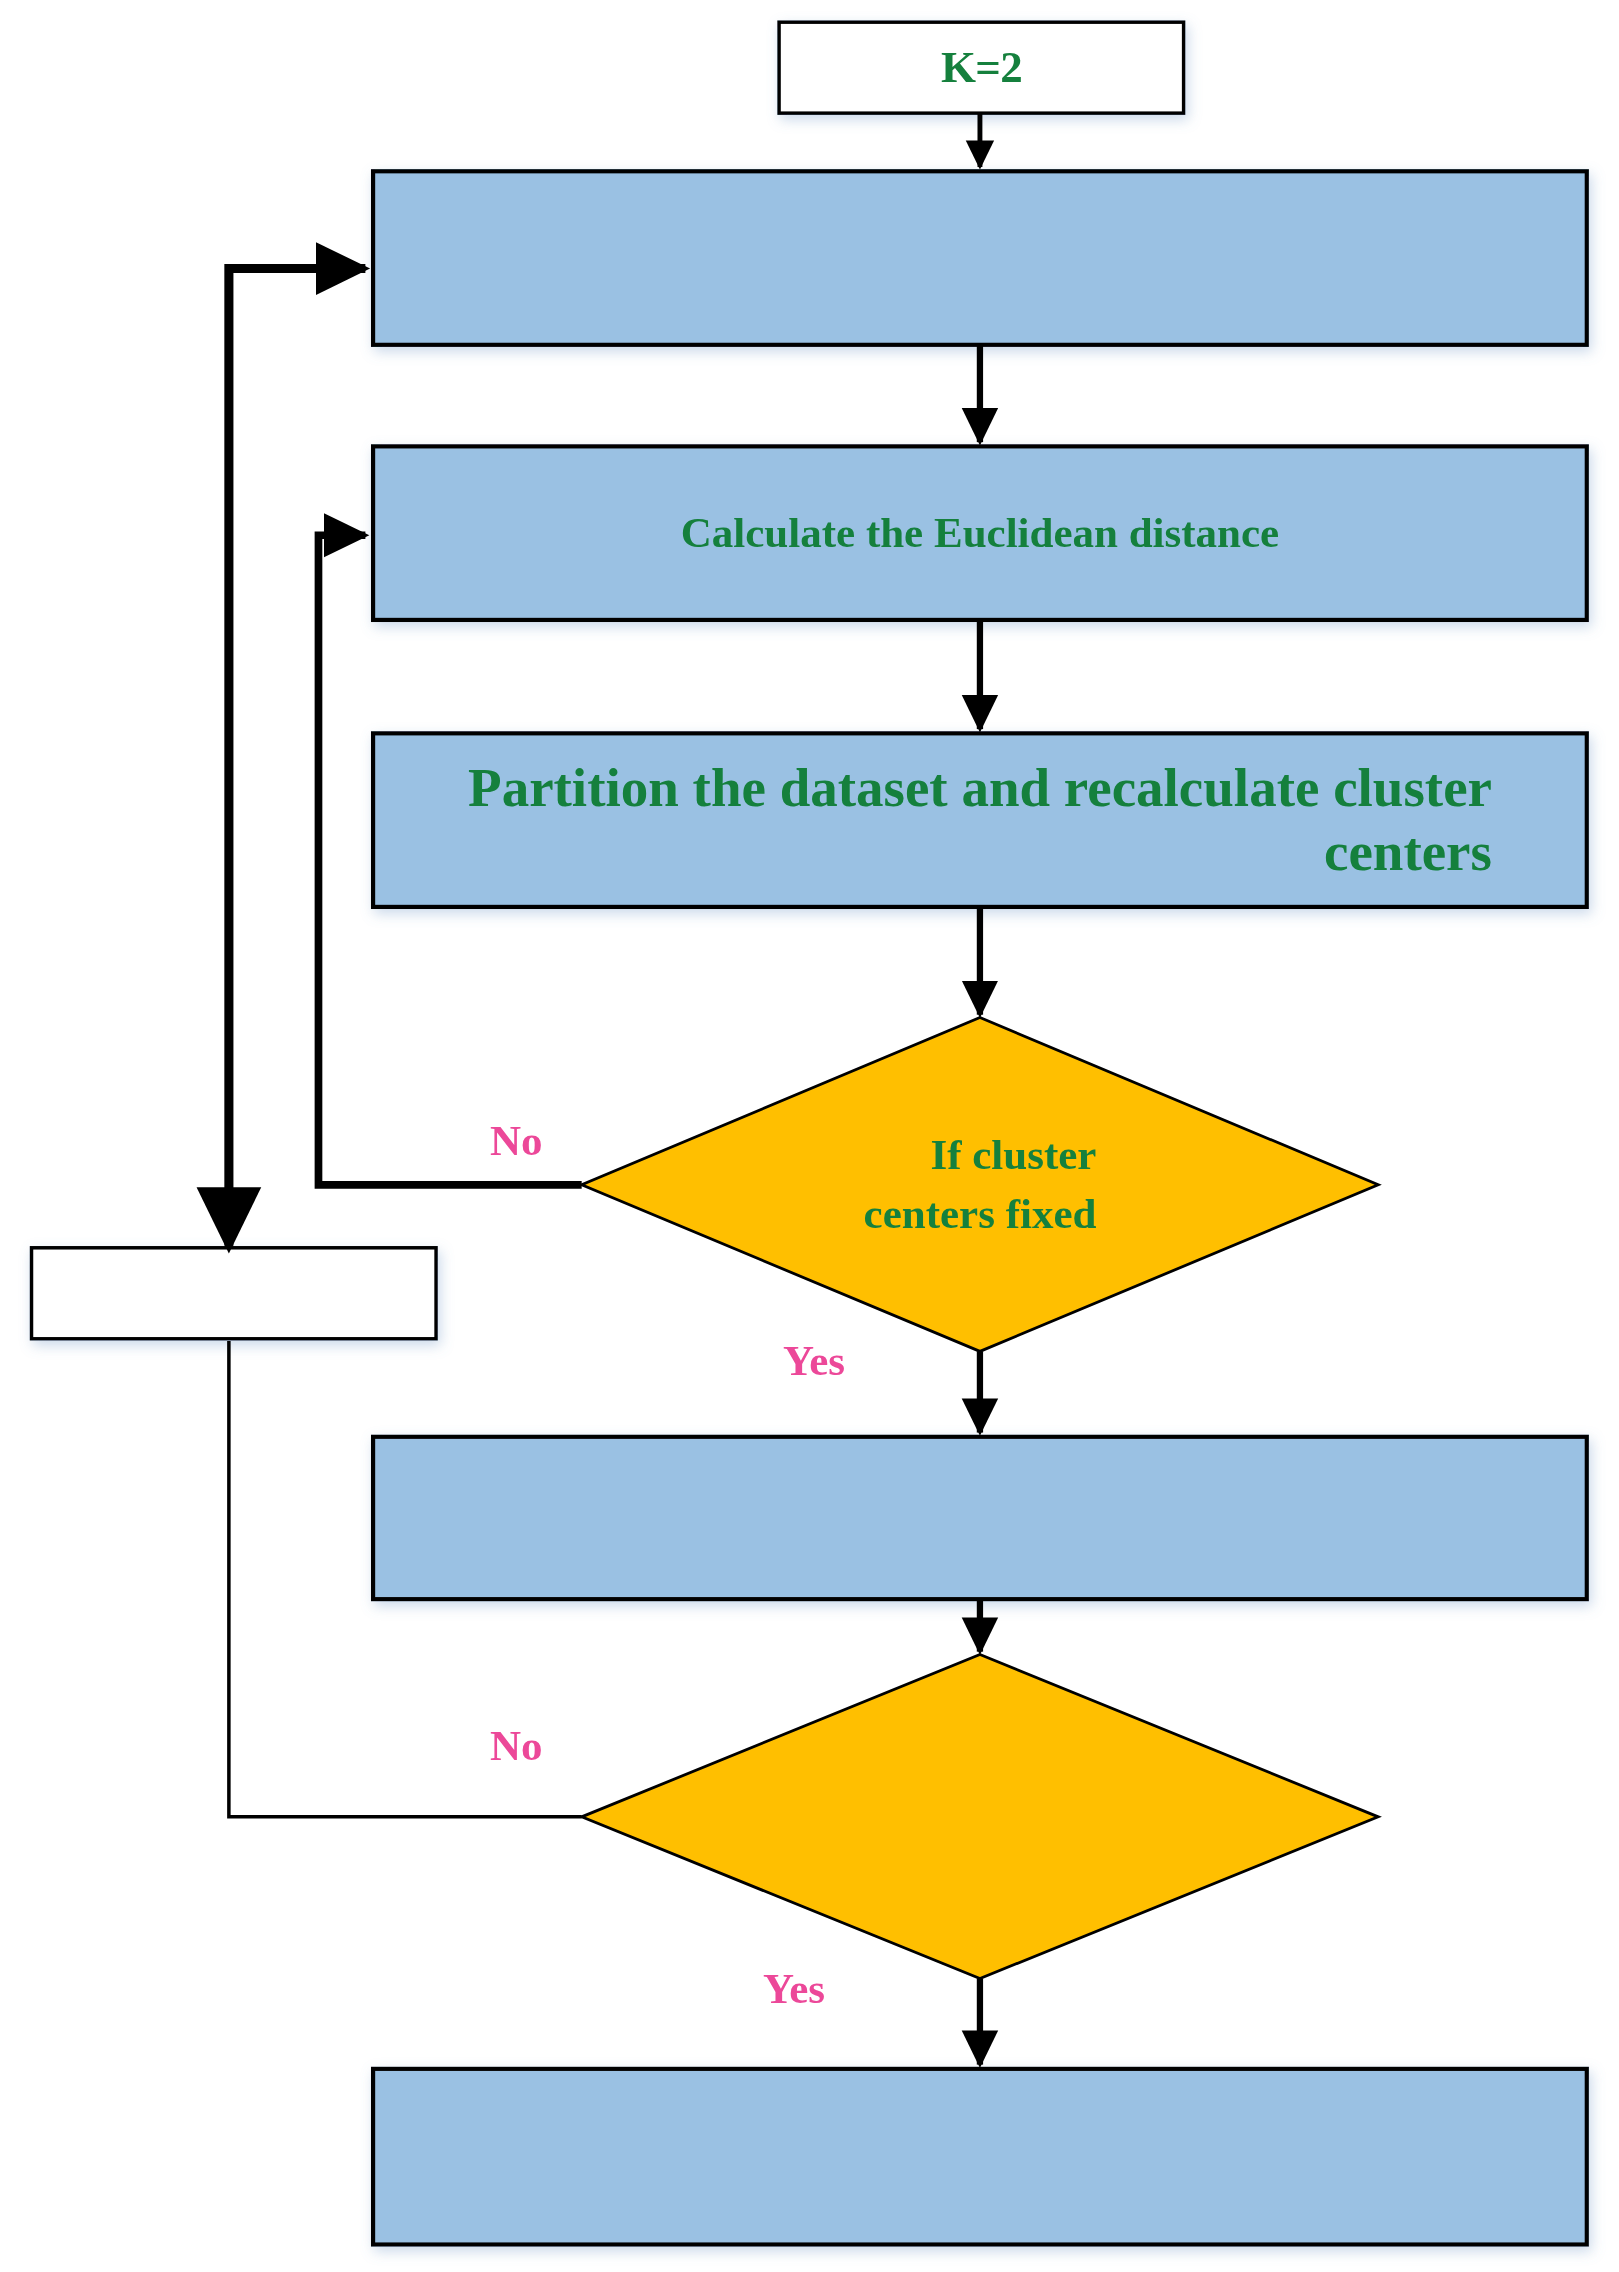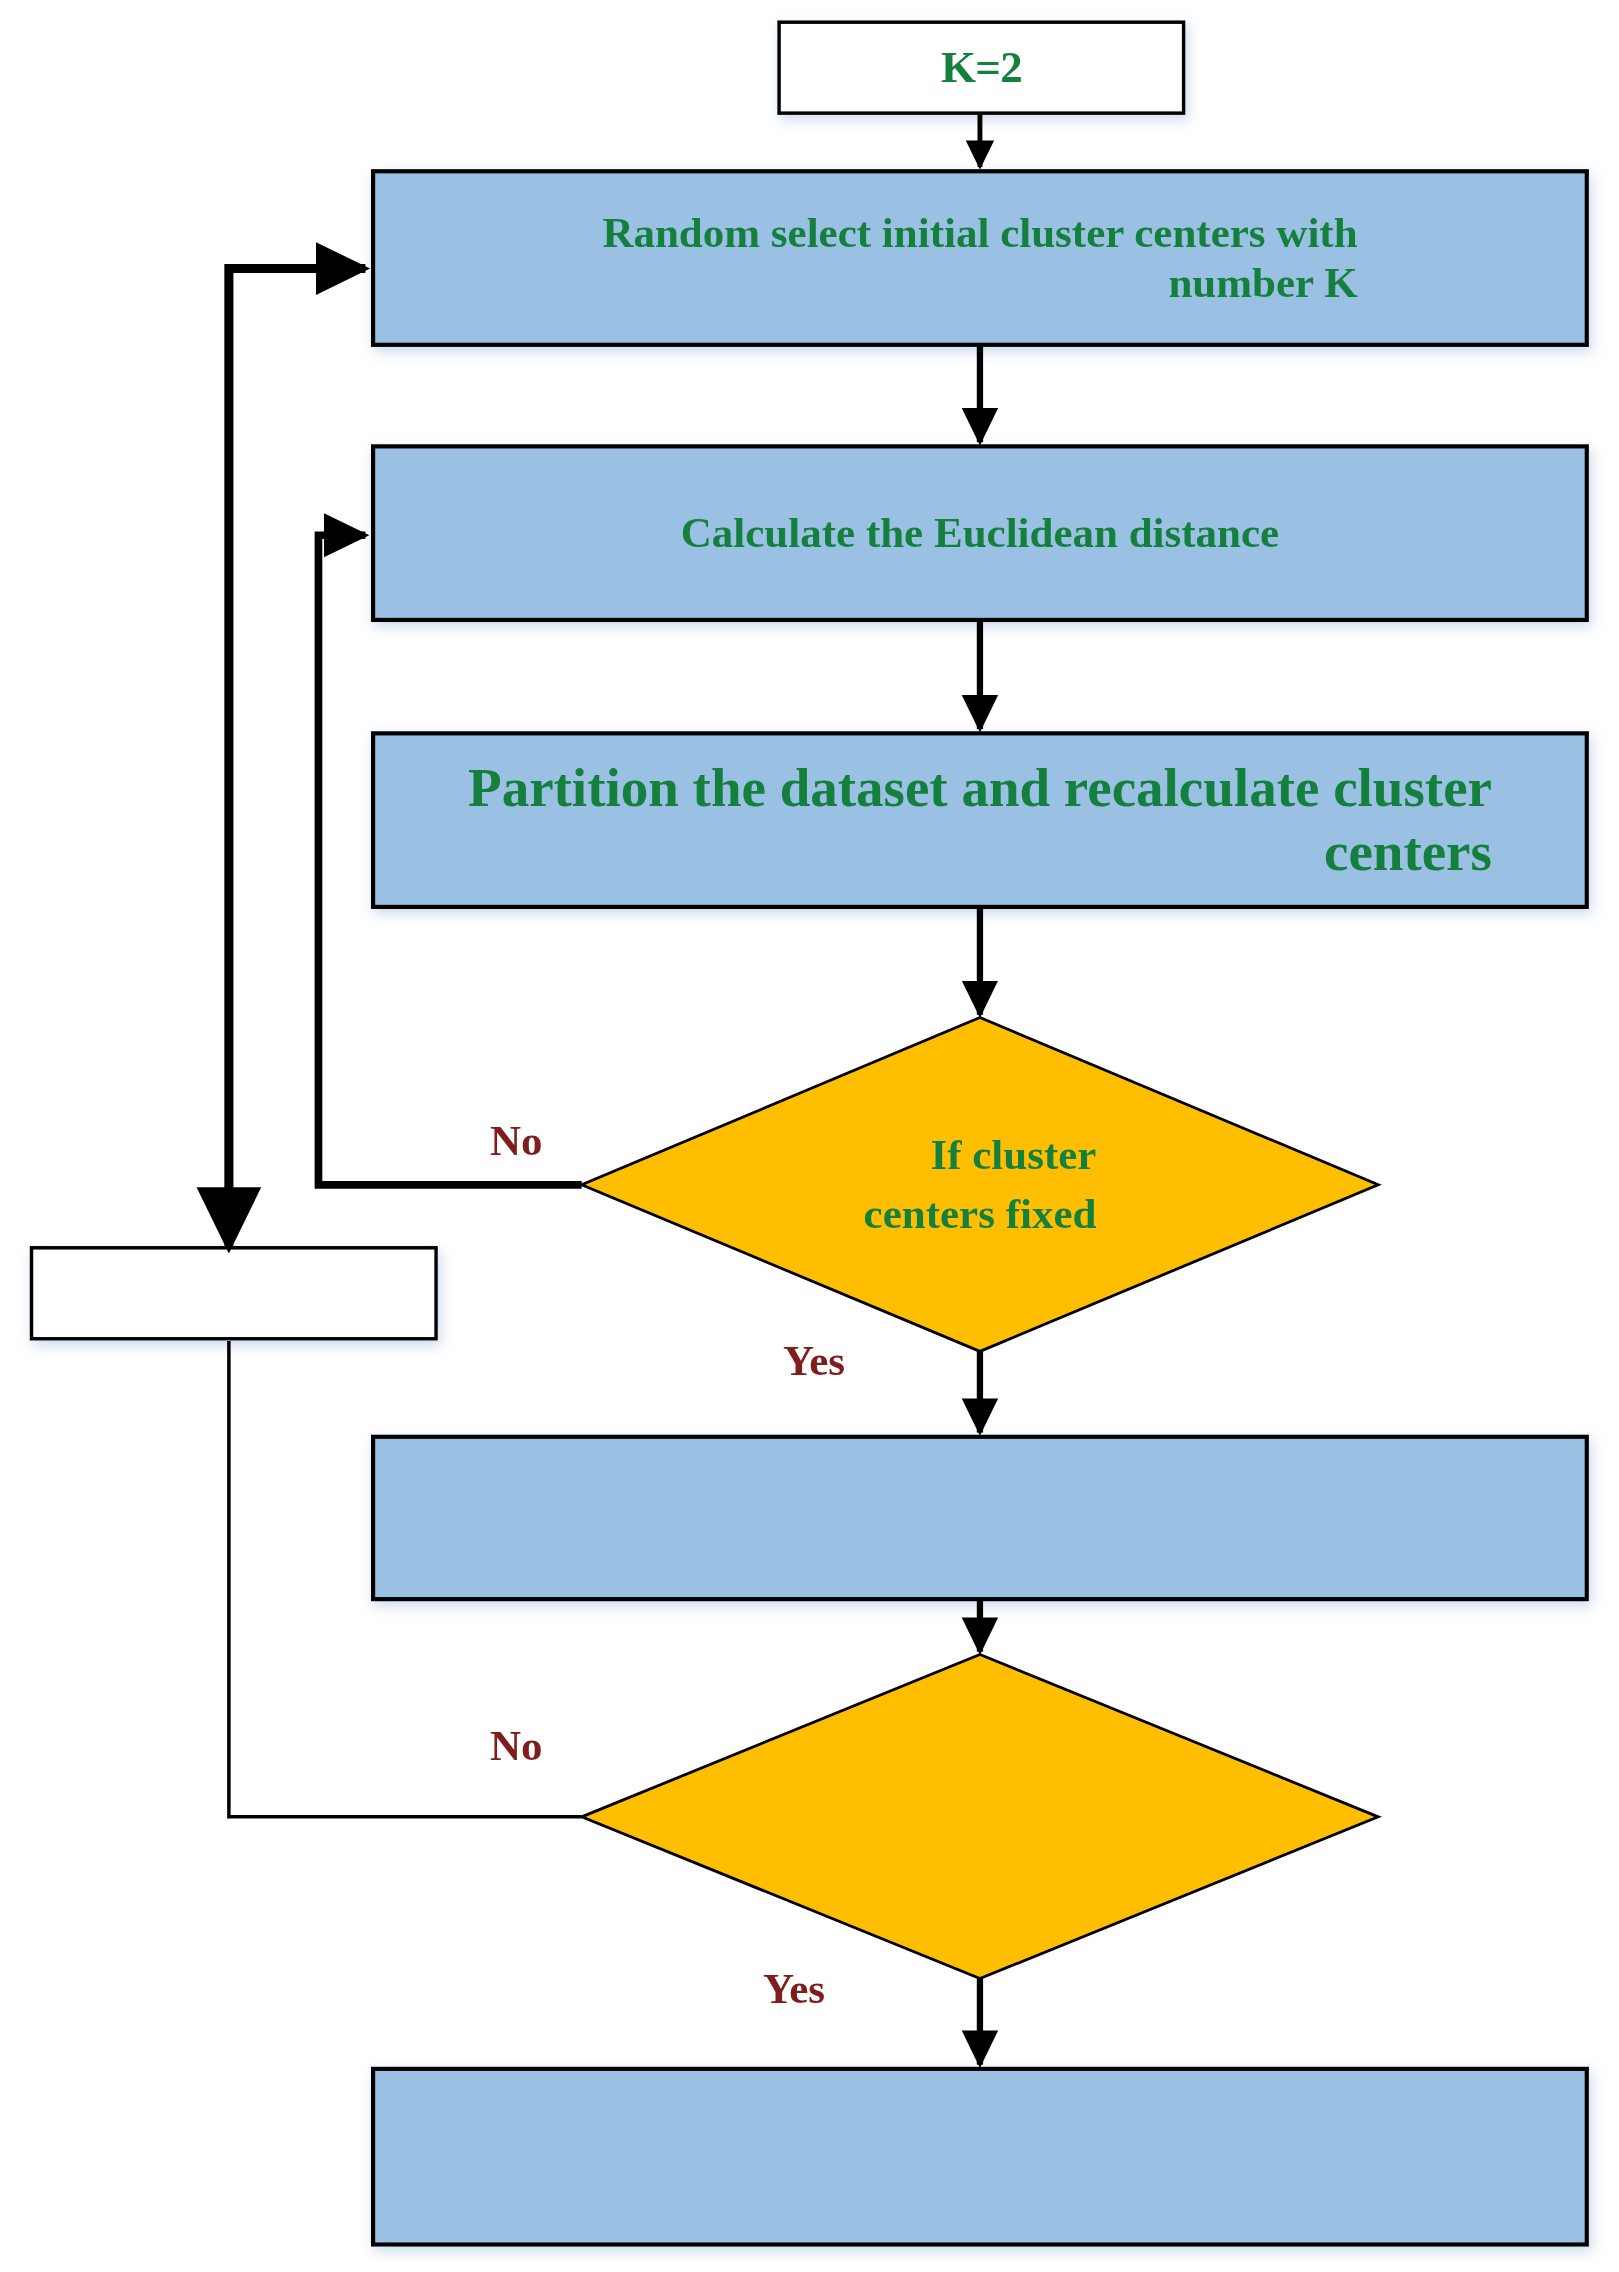--- a/index.html
+++ b/index.html
@@ -37,21 +37,21 @@
     text-align: right;
     font-weight: bold;
     color: #15803d;
     line-height: 1.16;
     white-space: pre-line;
     pointer-events: none;
   }
   .edge-label {
     position: absolute;
     font-weight: bold;
-    color: #7f1d1d;
+    color: #ec4899;
     white-space: nowrap;
     line-height: 1;
   }
 </style>
 </head>
 <body>
 
 <div id="flow-root">
 
   <svg class="flow-svg" viewBox="0 0 2313 3246" xmlns="http://www.w3.org/2000/svg">
@@ -103,22 +103,20 @@
 
     <path d="M 327 1779 L 327 383 L 522 383" fill="none" stroke="#000000" stroke-width="13" stroke-linecap="butt" stroke-linejoin="miter" marker-end="url(#arrow-thick)"></path>
 
     <line x1="327" y1="1735" x2="327" y2="1782" stroke="#000000" stroke-width="11" marker-end="url(#arrow-thin)"></line>
 
     <line x1="1400" y1="2826" x2="1400" y2="2949" stroke="#000000" stroke-width="9" marker-end="url(#arrow-thick)"></line>
   </svg>
 
   <div class="node-text" style="left:779px; top:22px; width:405px; height:91px; font-size:45px; letter-spacing:-0.7px;">K=2</div>
 
-  <div class="node-text" style="left:394px; top:171px; width:1172px; height:174px; font-size:43px;">Random select initial cluster centers with
-number K</div>
 
   <div class="node-text" style="left:394px; top:446px; width:1172px; height:174px; font-size:43px;">Calculate the Euclidean distance</div>
 
   <div class="node-text" style="left:387px; top:733px; width:1186px; height:174px; font-size:55px;">Partition the dataset and recalculate  cluster
 centers</div>
 
   <div class="node-text" style="left:735px; top:1071px; width:490px; height:227px; font-size:43px; line-height:1.35;">If cluster
 centers fixed</div>
 
 

